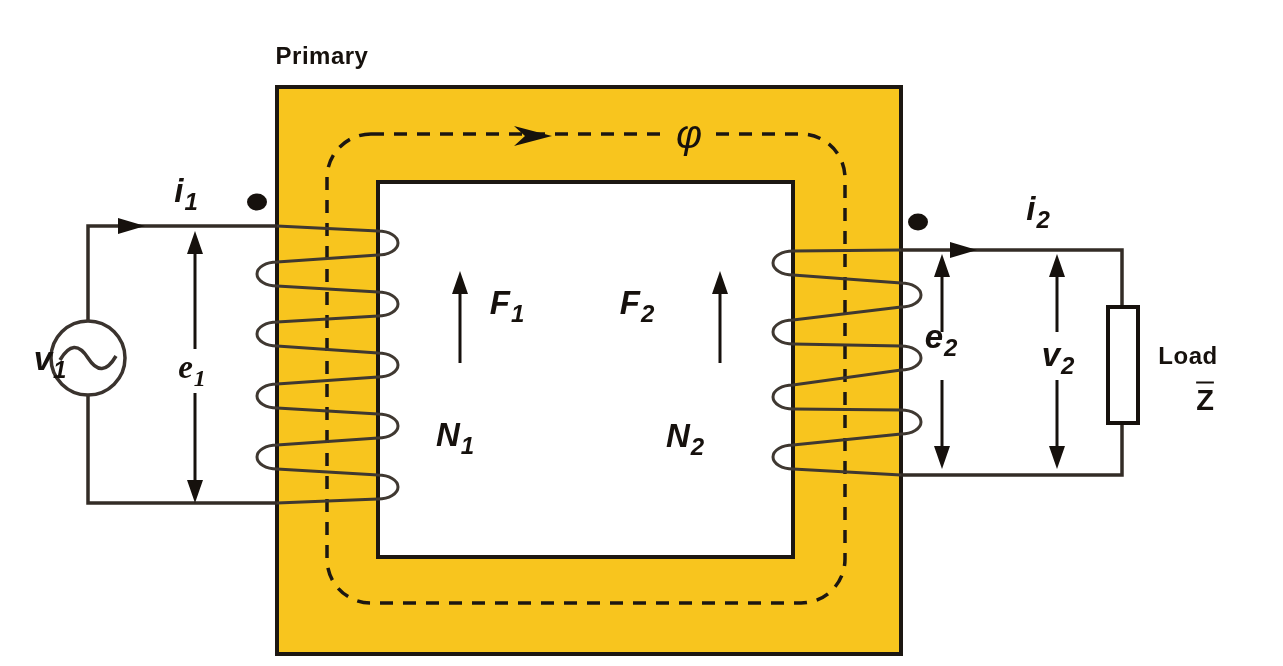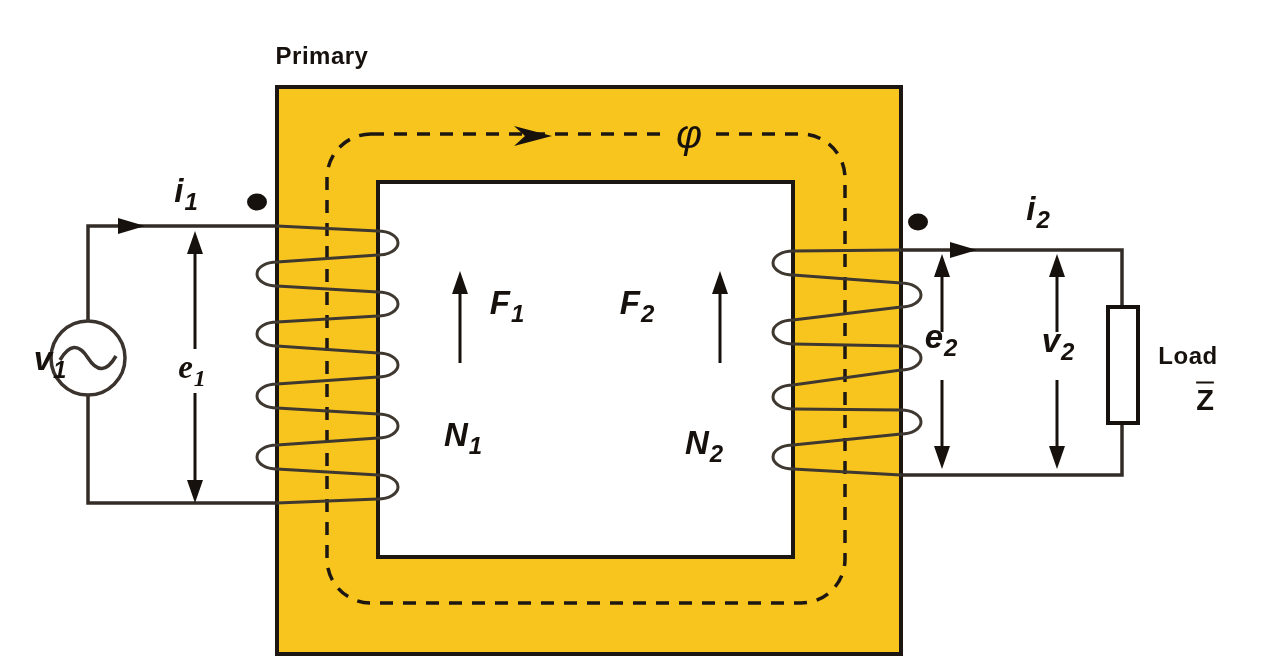--- a/index.html
+++ b/index.html
@@ -135,41 +135,41 @@
   </div>
 
   <div class="lbl sym" style="left:192px;top:371px;font-family:Liberation Serif, serif;">
     <span>e</span><sub>1</sub>
   </div>
 
   <div class="lbl sym" style="left:507px;top:306px;">
     <span>F</span><sub>1</sub>
   </div>
 
-  <div class="lbl sym" style="left:455px;top:438px;margin-left:8px;">
+  <div class="lbl sym" style="left:455px;top:438px;">
     <span>N</span><sub>1</sub>
   </div>
 
   <div class="lbl sym" style="left:637px;top:306px;">
     <span>F</span><sub>2</sub>
   </div>
 
-  <div class="lbl sym" style="left:704px;top:439px;margin-top:7px;">
+  <div class="lbl sym" style="left:685px;top:439px;">
     <span>N</span><sub>2</sub>
   </div>
 
   <div class="lbl sym" style="left:1038px;top:212px;">
     <span>i</span><sub>2</sub>
   </div>
 
   <div class="lbl sym" style="left:941px;top:340px;">
     <span>e</span><sub>2</sub>
   </div>
 
-  <div class="lbl sym" style="left:1058px;top:344px;">
+  <div class="lbl sym" style="left:1058px;top:358px;">
     <span>v</span><sub>2</sub>
   </div>
 
   <div class="lbl plain" style="left:1188px;top:356px;">Load</div>
 
   <div class="lbl zbar" style="left:1205px;top:400px;">Z</div>
 
 </div>
 
 </body></html>

